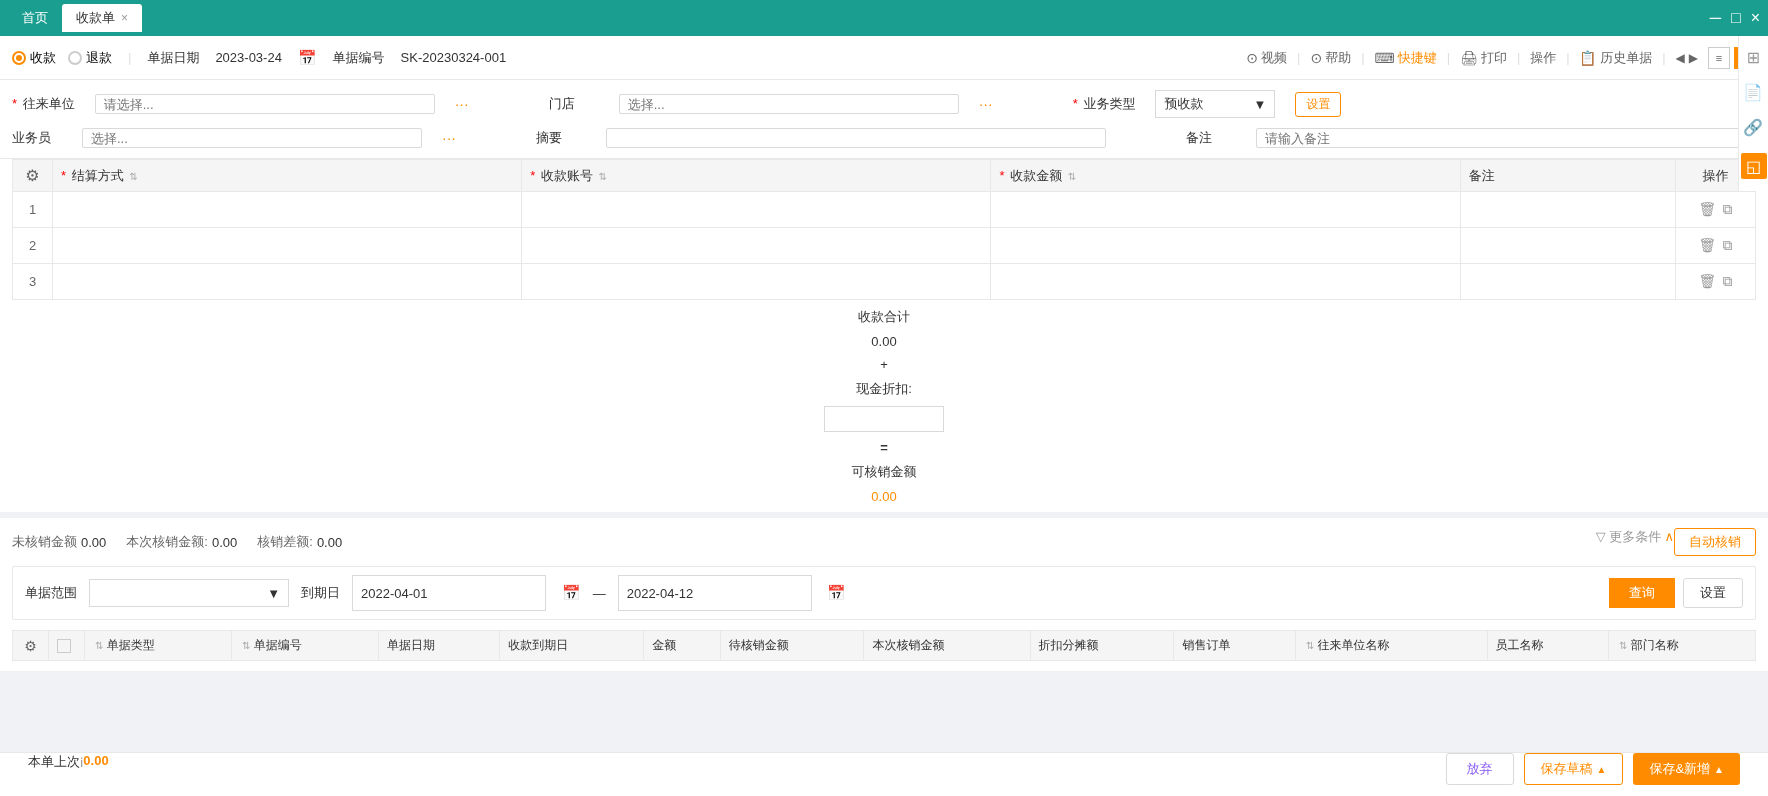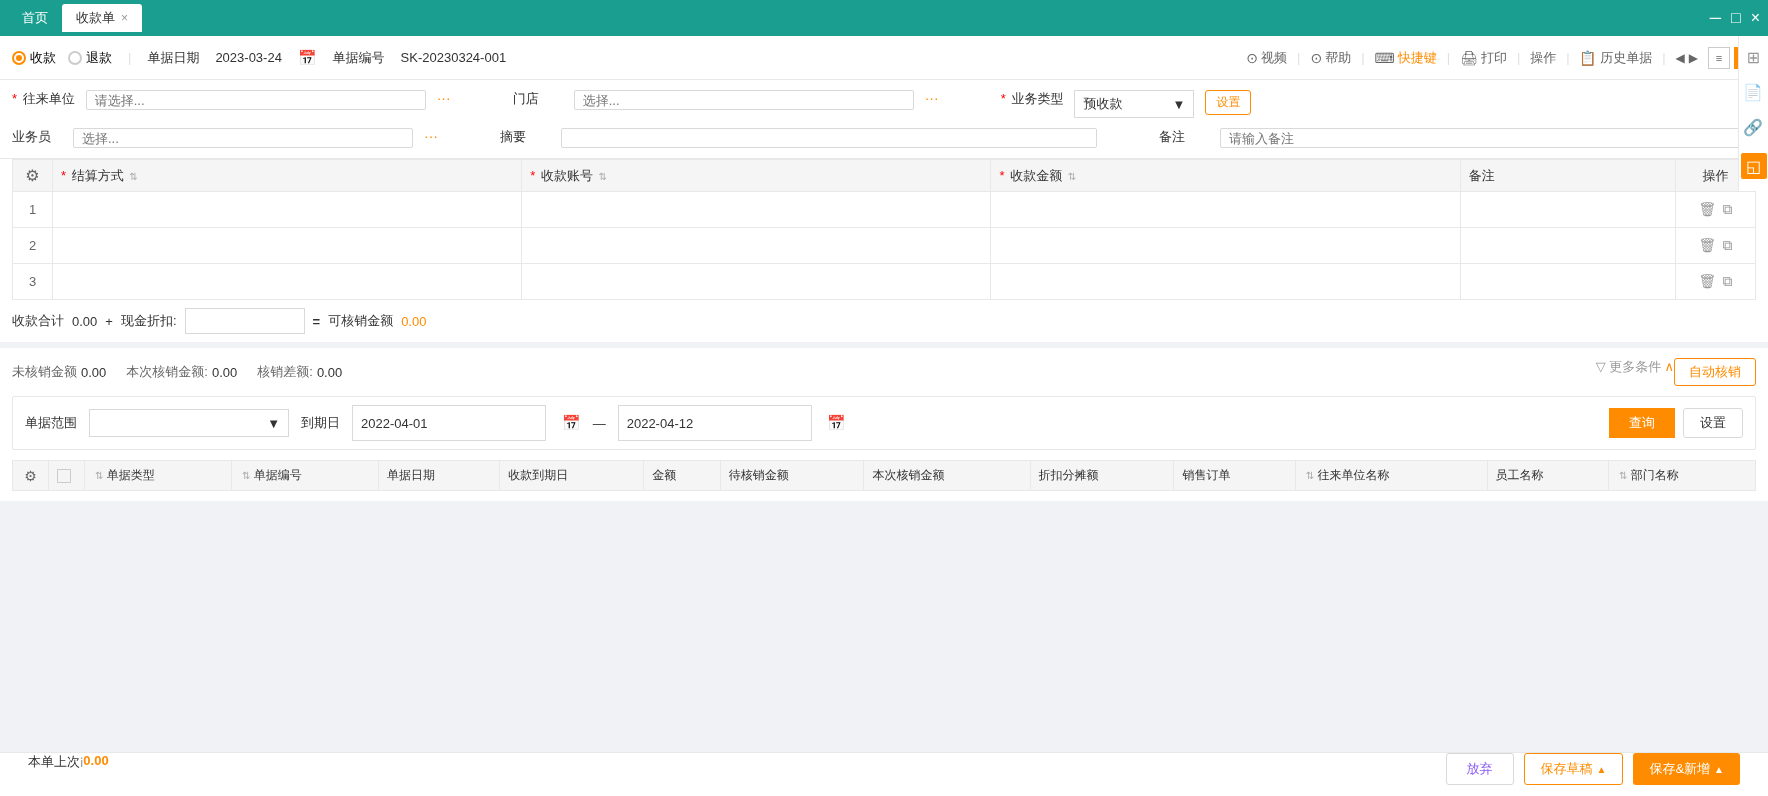--- a/index.html
+++ b/index.html
@@ -42,21 +42,21 @@
       border-radius: 3px; cursor: pointer; font-size: 12px;
     }
     .view-icons { display: flex; gap: 4px; }
     .view-icon { width: 22px; height: 22px; border: 1px solid #ccc; display: flex; align-items: center; justify-content: center; cursor: pointer; font-size: 11px; color: #666; }
     .view-icon.active { background: #ff8c00; color: #fff; border-color: #ff8c00; }
 
     
     .form-section {
       padding: 10px 12px; background: #fff; border-bottom: 1px solid #e8e8e8;
     }
-    .form-row { display: flex; align-items: flex-start; gap: 11px; margin-bottom: 10px; }
+    .form-row { display: flex; align-items: center; gap: 20px; margin-bottom: 10px; }
     .form-row:last-child { margin-bottom: 0; }
     .form-label { color: #333; white-space: nowrap; min-width: 50px; }
     .required-mark { color: #f00; margin-right: 2px; }
     .form-input {
       border: 1px solid #d9d9d9; border-radius: 2px; height: 20px; padding: 0 8px;
       color: #999; flex: 1; outline: none; background: #fff;
     }
     .more-btn { color: #ff8c00; cursor: pointer; font-size: 14px; }
     .business-type-select {
       display: flex; align-items: center; border: 1px solid #d9d9d9; height: 28px;
@@ -77,21 +77,21 @@
     .data-table .action-cell { width: 80px; text-align: center; }
     .action-icons { display: flex; gap: 6px; justify-content: center; }
     .action-icon { color: #999; cursor: pointer; font-size: 14px; }
     .settings-icon { color: #666; font-size: 16px; cursor: pointer; }
     .sort-icon { color: #aaa; font-size: 10px; margin-left: 2px; }
     .th-required { color: #f00; margin-right: 2px; }
 
     
     .summary-row {
       display: flex; align-items: center; 
-      padding: 8px 12px; background: #fff; gap: 8px; border-bottom: 6px solid #f0f2f5;
+      padding: 8px 12px; background: #fff; gap: 8px; border-bottom: 6px solid #f0f2f5; flex-direction: column;
     }
     .summary-label { color: #333; }
     .summary-value { color: #333; }
     .summary-value.orange { color: #ff8c00; font-weight: 500; }
     .summary-input {
       border: 1px solid #d9d9d9; height: 26px; width: 120px; padding: 0 6px; outline: none;
     }
     .eq-sign { color: #333; font-weight: bold; }
 
     

